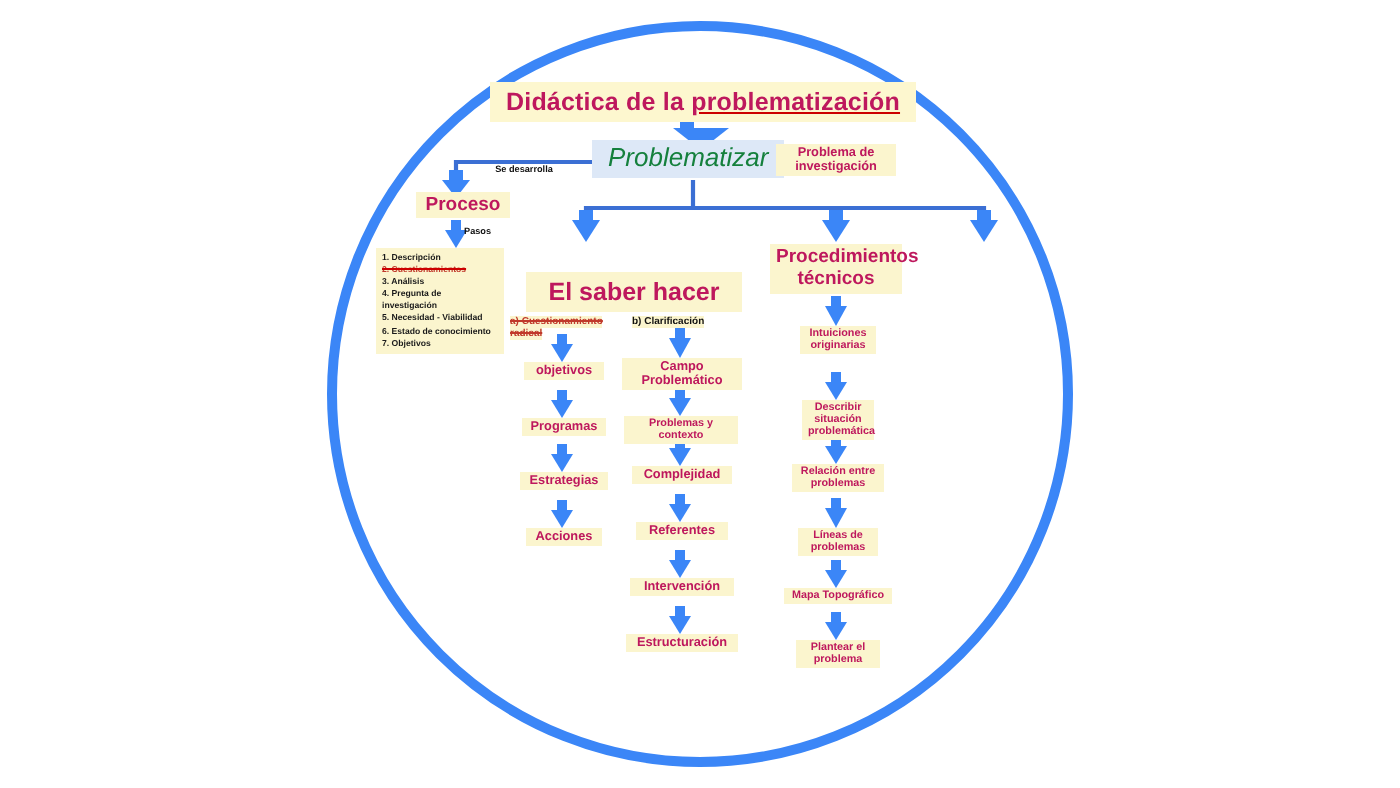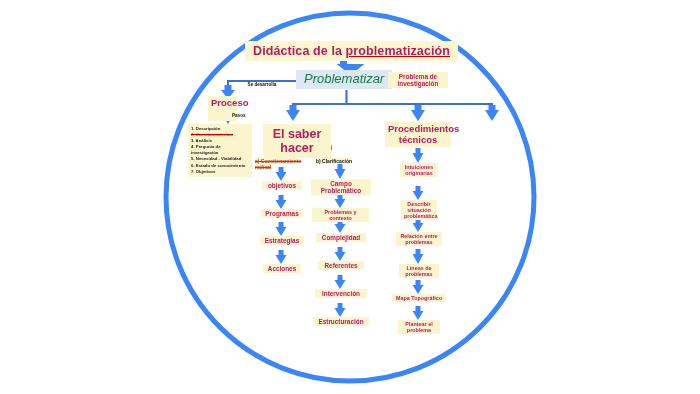--- a/index.html
+++ b/index.html
@@ -208,35 +208,35 @@
 
   <div class="node title-node" style="left:245px;top:41px;">Didáctica de la <span class="u">problematización</span></div>
 
   <div class="node prob-node" style="left:296px;top:70px;">Problematizar</div>
 
   <div class="node reg" style="left:388px;top:72px;width:60px;">Problema de
 investigación</div>
 
   <div class="plain" style="left:242px;top:82px;width:40px;">Se desarrolla</div>
 
-  <div class="node med" style="left:208px;top:96px;width:29px;padding-top:2px;padding-bottom:12px;">Proceso</div>
+  <div class="node med" style="left:208px;top:96px;width:47px;padding-top:2px;padding-bottom:0;">Proceso</div>
 
   <div class="plain" style="left:232px;top:113px;width:22px;text-align:left;">Pasos</div>
 
   <div class="list-node" style="left:188px;top:124px;width:64px;">
     <div>1. Descripción</div>
     <div class="strike" style="color:#c0392b;">2. Cuestionamientos</div>
     <div>3. Análisis</div>
     <div>4. Pregunta de investigación</div>
     <div>5. Necesidad - Viabilidad</div>
     <div>6. Estado de conocimiento</div>
     <div>7. Objetivos</div>
   </div>
 
-  <div class="node big" style="left:263px;top:124px;width:68px;padding-top:3px;padding-bottom:3px;">El saber hacer</div>
+  <div class="node big" style="left:263px;top:136px;width:108px;padding-top:3px;padding-bottom:3px;">El saber hacer</div>
 
   <div class="node med" style="left:385px;top:122px;width:66px;padding-top:2px;padding-bottom:2px;">Procedimientos
 técnicos</div>
 
 
   <div class="sub-lbl" style="left:255px;top:151px;width:50px;">
     <span class="hl">a) Cuestionamiento</span><br><span class="hl">radical</span>
   </div>
   <div class="sub-lbl" style="left:316px;top:151px;width:46px;">
     <span class="hl2">b) Clarificación</span>

